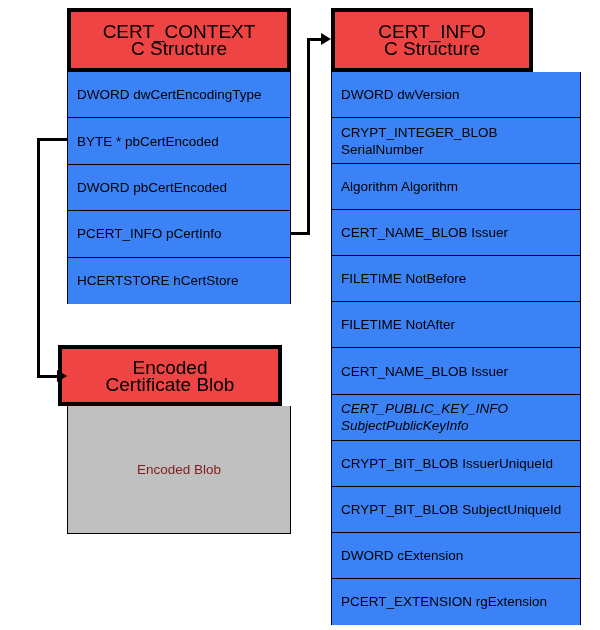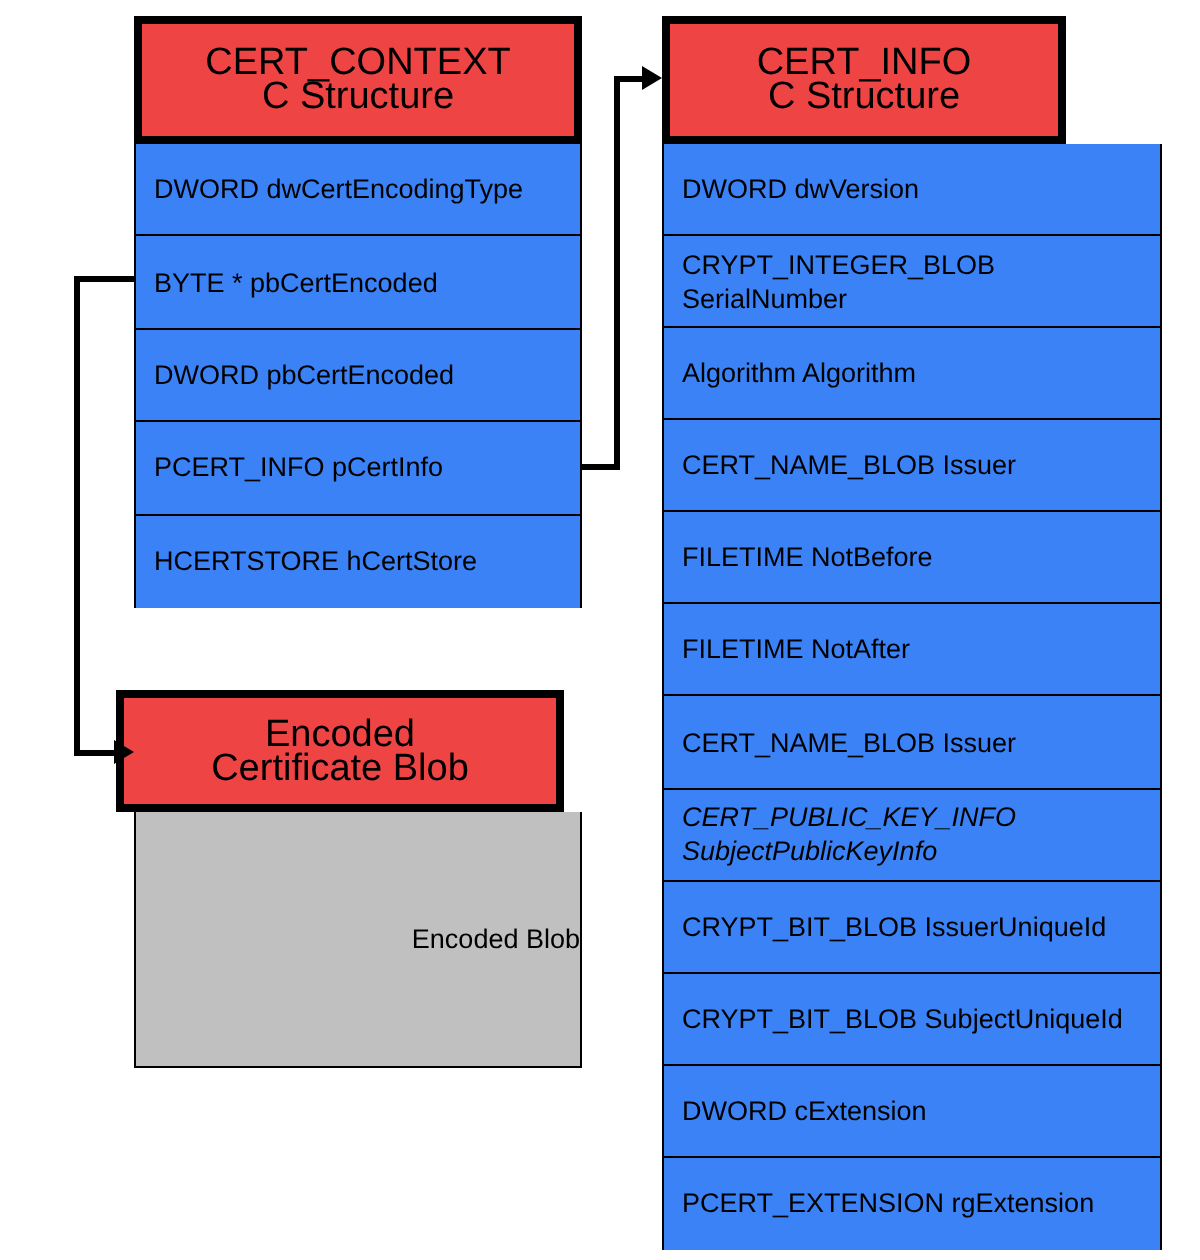--- a/index.html
+++ b/index.html
@@ -60,23 +60,23 @@
 
   
   .blob-body {
     position: absolute;
     box-sizing: border-box;
     border: 1px solid #000000;
     border-top: none;
     background: #c0c0c0;
     display: flex;
     align-items: center;
-    justify-content: flex-end;
+    justify-content: center;
     font-size: 13.5px;
-    color: #000000;
+    color: #7f1d1d;
   }
 
   
   .seg-h, .seg-v {
     position: absolute;
     background: #000000;
   }
   .arrow-right {
     position: absolute;
     width: 0;

